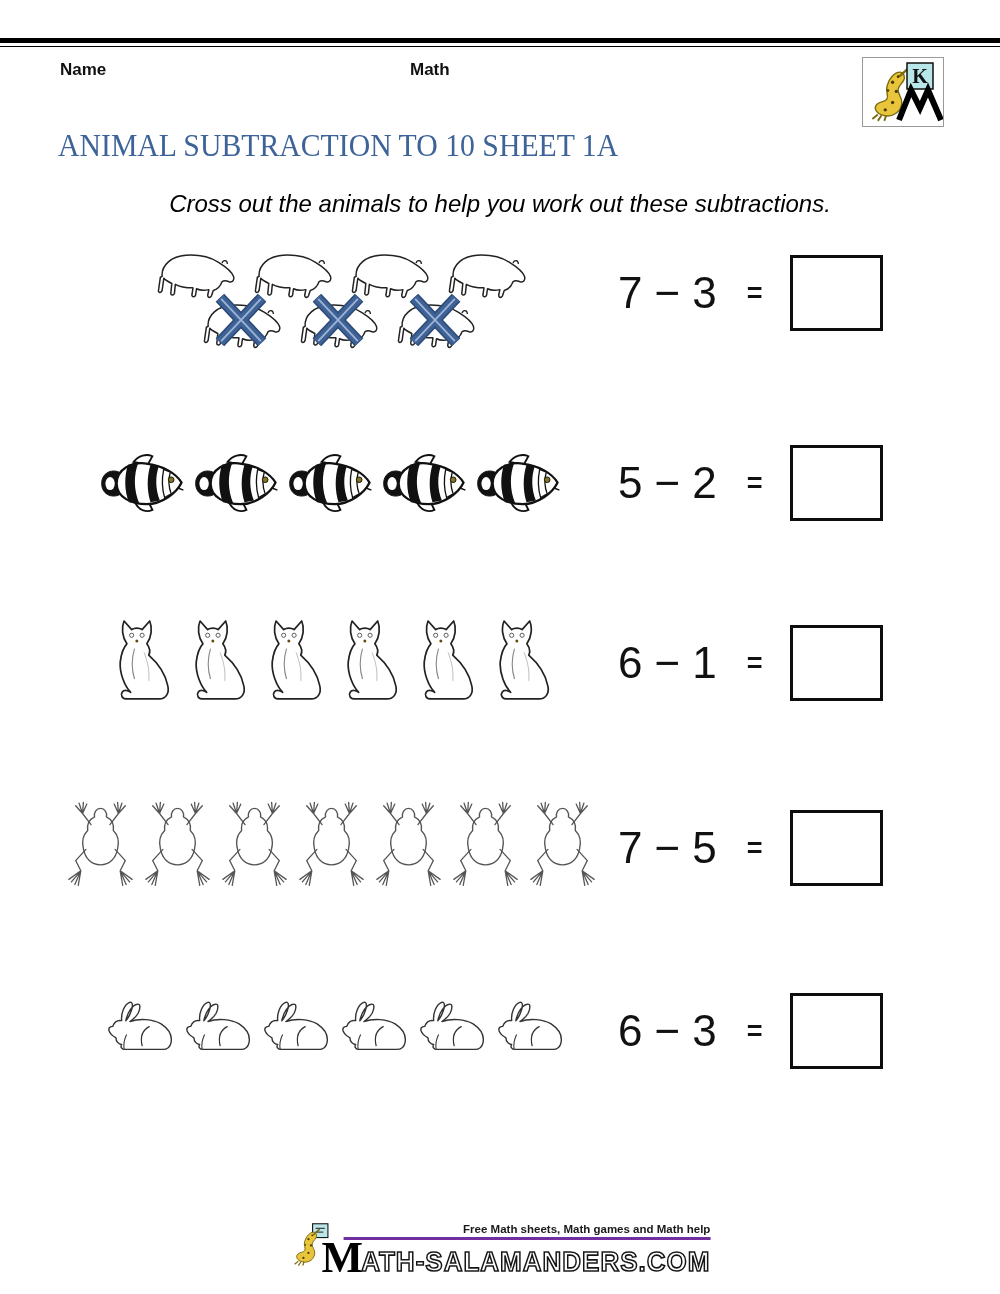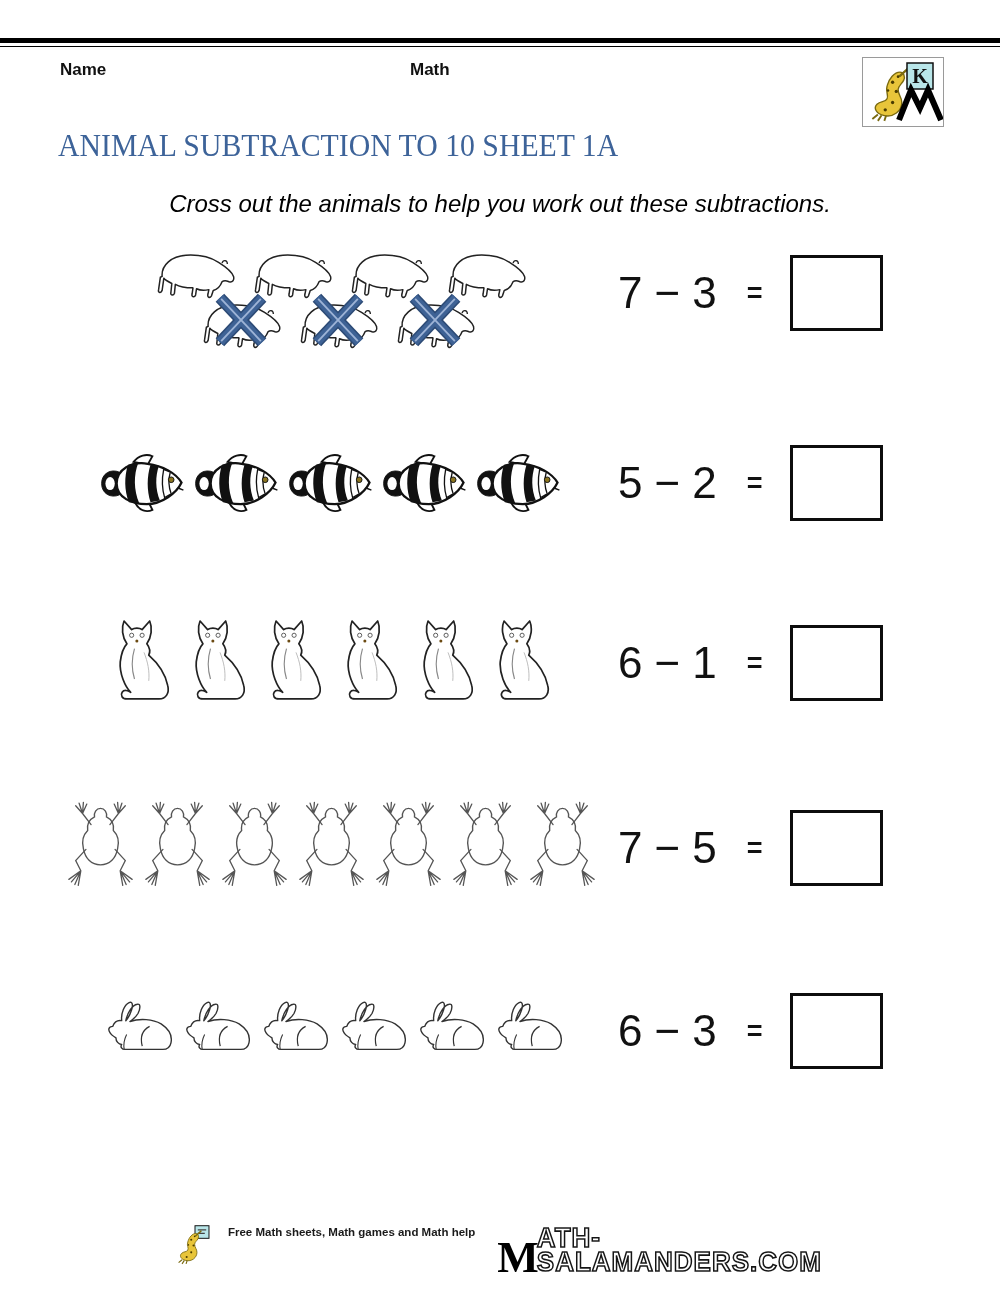--- a/index.html
+++ b/index.html
@@ -55,21 +55,21 @@
   .equation .num{font-size:44px;line-height:1;}
   .equation .op{font-size:44px;line-height:1;margin:0 12px;}
   .equation .eq{font-size:27px;font-weight:700;margin-left:30px;}
   .answer-box{display:inline-block;width:87px;height:70px;border:3px solid #0d0d0d;
               background:#fff;margin-left:28px;}
 
   
   .footer{position:absolute;top:1218px;left:50%;transform:translateX(-50%);
           display:flex;align-items:flex-end;}
   .footer-logo{width:46px;height:56px;margin-right:-14px;position:relative;z-index:2;}
-  .footer-col{display:flex;}
+  .footer-col{display:flex;flex-direction:column;text-align:right;}
   .footer-tagline{font-size:11.5px;font-weight:700;color:#1a1a1a;letter-spacing:0px;
                   padding-left:26px;white-space:nowrap;}
   .footer-rule{height:3px;background:#7030a0;margin-top:2px;margin-left:22px;}
   .footer-site{display:flex;align-items:flex-end;line-height:0.9;margin-top:1px;}
   .site-m{font-family:"Liberation Serif",serif;font-weight:900;font-size:44px;color:#000;
           line-height:0.75;letter-spacing:-2px;}
   .site-rest{font-family:"Liberation Sans",sans-serif;font-weight:700;font-size:26px;
              color:#fff;-webkit-text-stroke:1.5px #151515;letter-spacing:1px;
              transform:scaleY(1.05);line-height:0.9;}
 </style>

